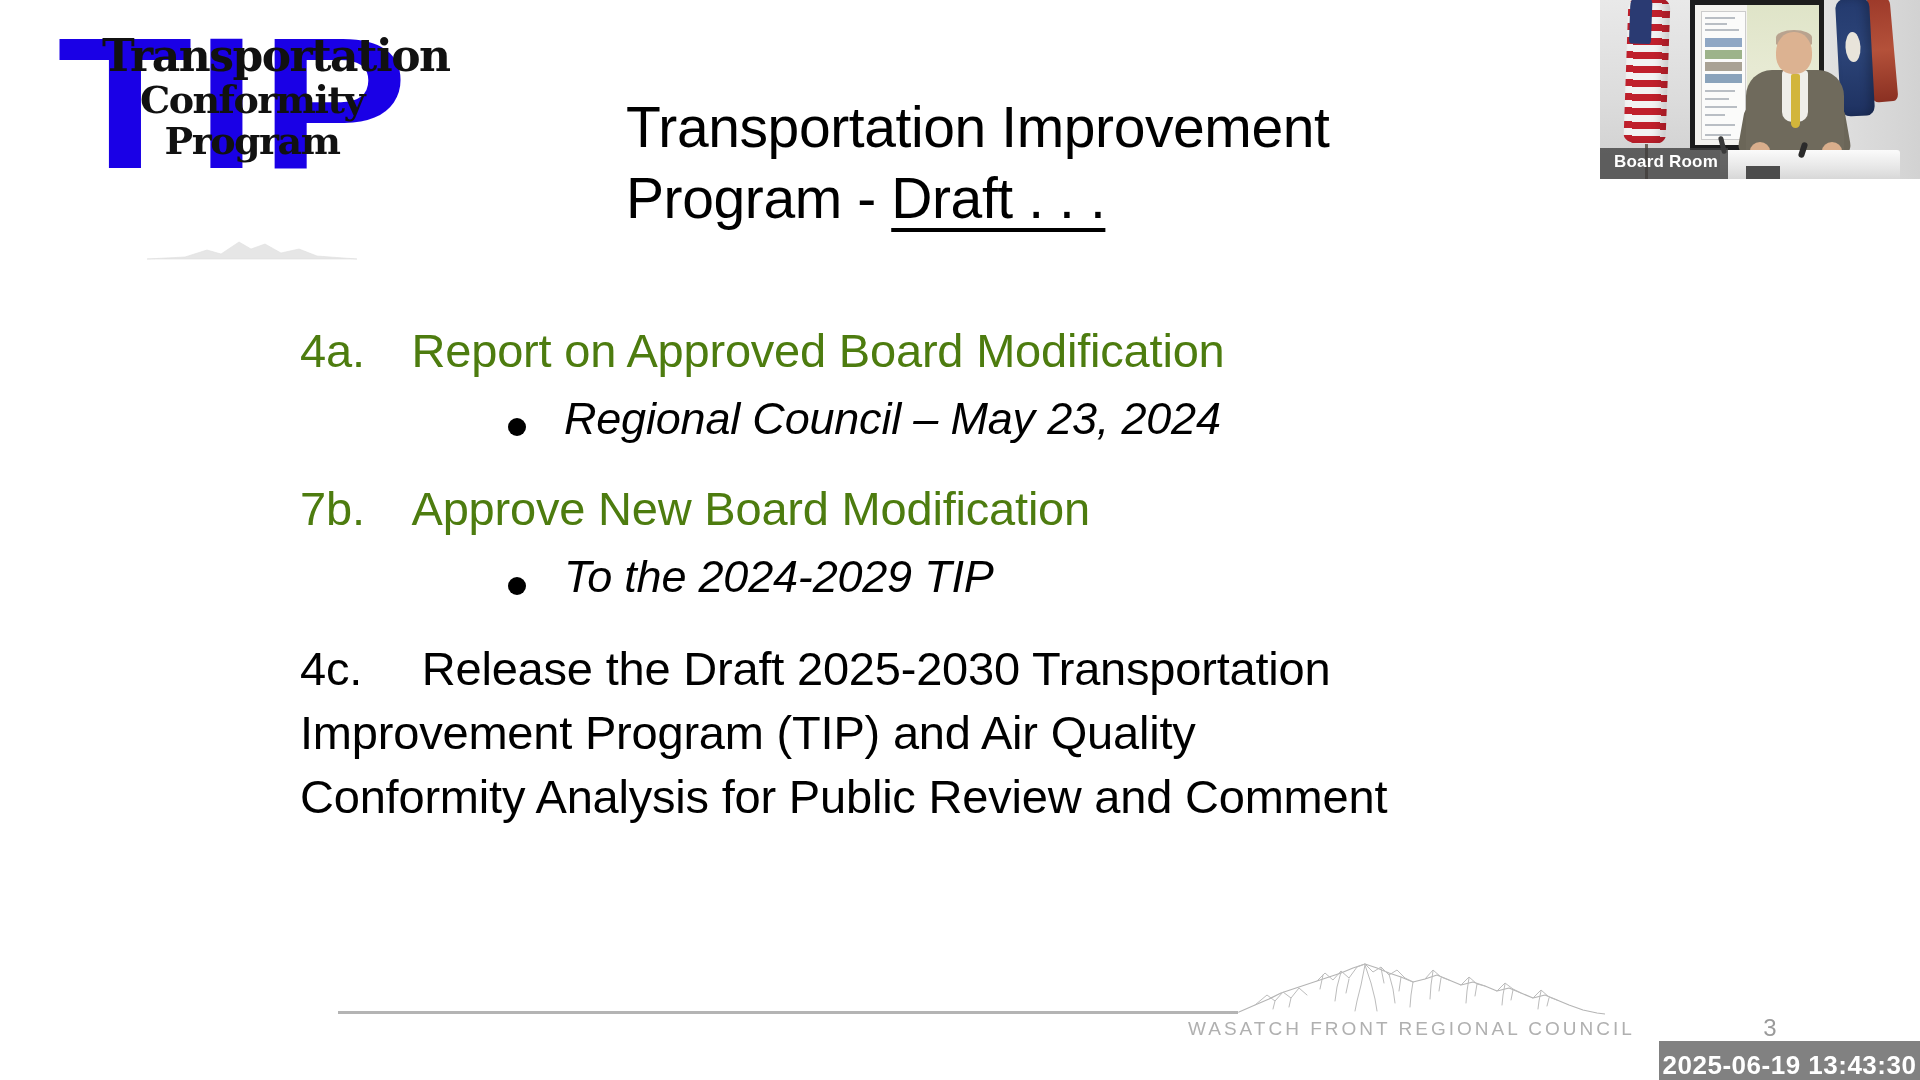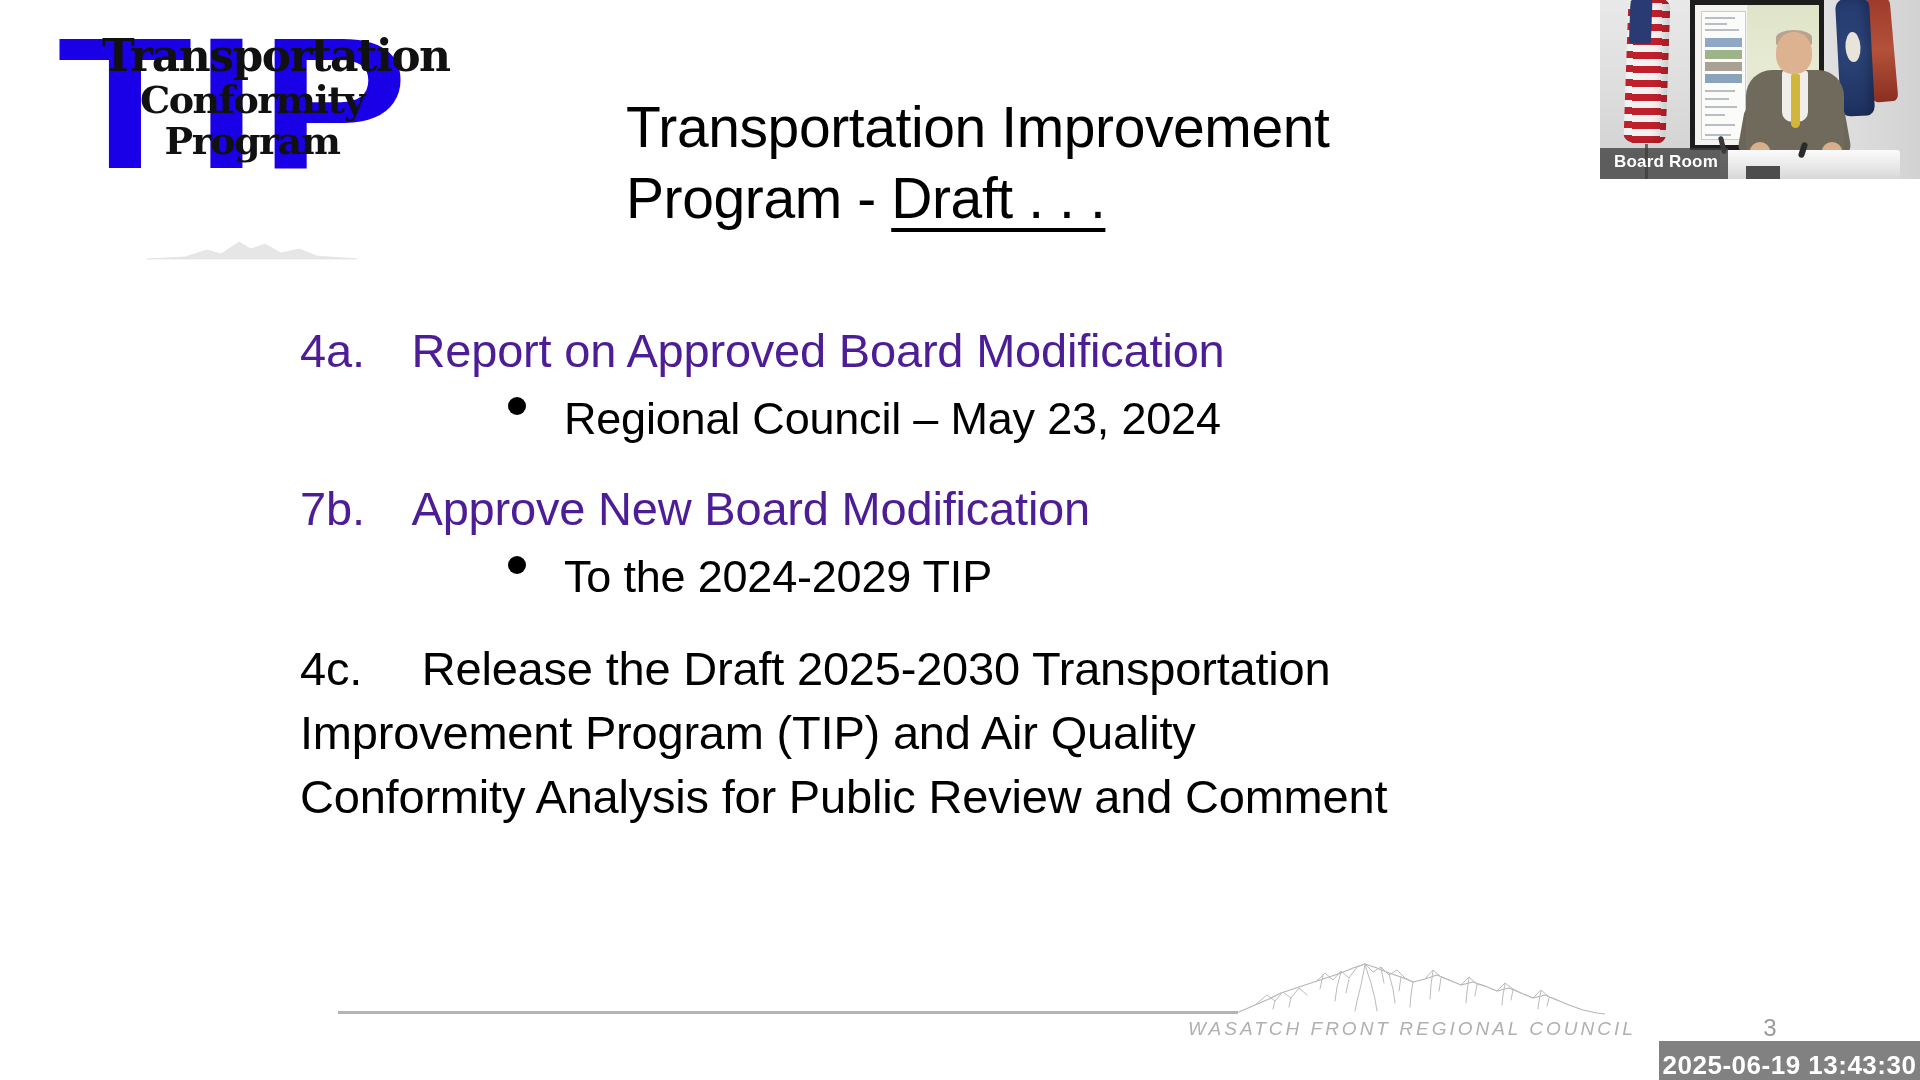--- a/index.html
+++ b/index.html
@@ -106,39 +106,40 @@
   }
   .agenda-group { margin-bottom: 30px; }
   .agenda-group:last-child { margin-bottom: 0; }
 
   .agenda-head {
     font-size: 47px;
     line-height: 1.33;
     font-weight: 400;
     letter-spacing: -0.2px;
     white-space: pre;
-    color: #4c1d95;
+    color: #4d7c0f;
   }
   .agenda-para {
     font-size: 47px;
     line-height: 1.36;
     font-weight: 400;
     letter-spacing: -0.2px;
     color: #000;
     width: 1110px;
     white-space: pre-wrap;
   }
   .agenda-sub {
     display: flex;
-    align-items: center;
+    align-items: flex-end;
     margin-top: 6px;
     margin-left: 208px;
     font-size: 45px;
     line-height: 1.33;
     letter-spacing: -0.2px;
+    font-style: italic;
   }
   .agenda-sub .bullet-dot {
     width: 18px;
     height: 18px;
     border-radius: 50%;
     background: #000;
     flex: 0 0 auto;
     position: relative;
     top: -12px;
     margin-right: 38px;
@@ -164,21 +165,20 @@
   #wfrc-wordmark {
     position: absolute;
     left: 1188px;
     top: 1018px;
     width: 420px;
     font-size: 19px;
     letter-spacing: 3.0px;
     color: #b0b0b0;
     font-weight: 400;
     white-space: nowrap;
-    font-style: italic;
   }
 
   
   #slide-number {
     position: absolute;
     left: 1740px;
     top: 1014px;
     width: 60px;
     text-align: center;
     font-size: 24px;

